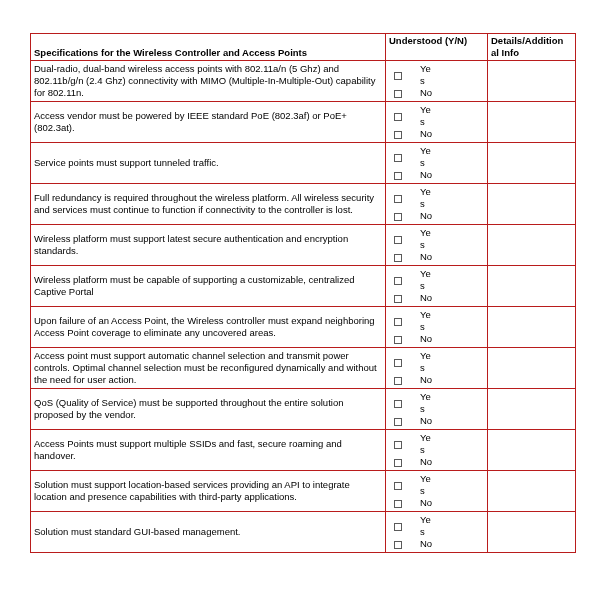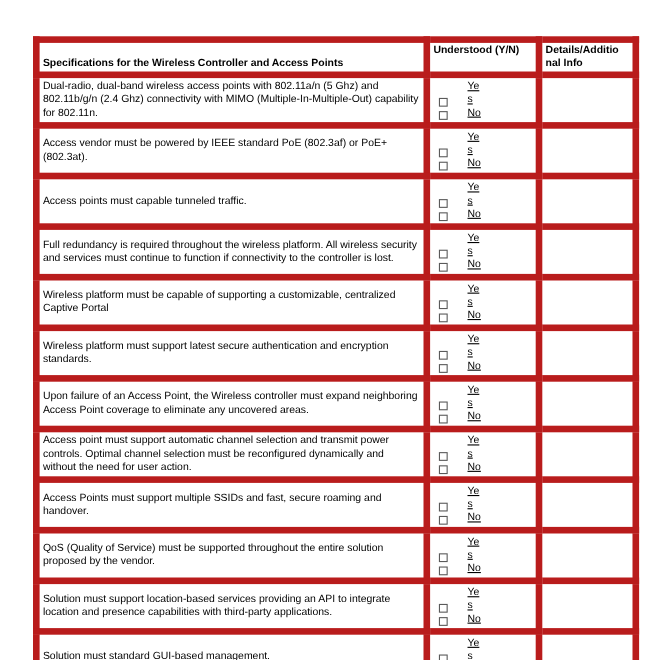--- a/index.html
+++ b/index.html
@@ -18,21 +18,21 @@
   table.spec-table {
     border-collapse: collapse;
     width: 545px;
     table-layout: fixed;
   }
   col.c-spec { width: 355px; }
   col.c-und  { width: 102px; }
   col.c-det  { width: 88px; }
 
   th, td {
-    border: 6px solid #b91c1c;
+    border: 1px solid #b91c1c;
     margin: 0;
   }
   th {
     font-size: 9.5px;
     line-height: 12px;
     font-weight: bold;
     text-align: left;
     padding: 1px 3px 1px 3px;
   }
   th.col-spec { vertical-align: bottom; margin-left: 24px; }
@@ -52,22 +52,21 @@
   td.und-cell {
     vertical-align: top;
     padding: 2px 2px 2px 8px;
   }
   td.det-cell {
     vertical-align: top;
   }
 
   .opt {
     display: flex;
-    align-items: flex-end;
-    text-decoration: underline;
+    align-items: center;
   }
   .checkbox {
     width: 8px;
     height: 8px;
     border: 1px solid #5a5a5a;
     background: #ffffff;
     flex: none;
     margin: 2px 18px 0 0;
   }
   .opt-label {
@@ -120,21 +119,21 @@
       </div>
       <div class="opt">
         <span class="checkbox"></span>
         <span class="opt-label">No</span>
       </div>
     </td>
     <td class="det-cell"></td>
   </tr>
 
   <tr>
-    <td class="spec-cell">Access points must capable tunneled traffic.</td>
+    <td class="spec-cell">Service points must support tunneled traffic.</td>
     <td class="und-cell">
       <div class="opt">
         <span class="checkbox"></span>
         <span class="opt-label">Yes</span>
       </div>
       <div class="opt">
         <span class="checkbox"></span>
         <span class="opt-label">No</span>
       </div>
     </td>
@@ -151,50 +150,50 @@
       <div class="opt">
         <span class="checkbox"></span>
         <span class="opt-label">No</span>
       </div>
     </td>
     <td class="det-cell"></td>
   </tr>
 
 
   <tr>
+    <td class="spec-cell">Wireless platform must support latest secure authentication and encryption standards.</td>
+    <td class="und-cell">
+      <div class="opt">
+        <span class="checkbox"></span>
+        <span class="opt-label">Yes</span>
+      </div>
+      <div class="opt">
+        <span class="checkbox"></span>
+        <span class="opt-label">No</span>
+      </div>
+    </td>
+    <td class="det-cell"></td>
+  </tr>
+
+  <tr>
     <td class="spec-cell">Wireless platform must be capable of supporting a customizable, centralized Captive Portal</td>
     <td class="und-cell">
       <div class="opt">
         <span class="checkbox"></span>
         <span class="opt-label">Yes</span>
       </div>
       <div class="opt">
         <span class="checkbox"></span>
         <span class="opt-label">No</span>
       </div>
     </td>
     <td class="det-cell"></td>
   </tr>
 
   <tr>
-    <td class="spec-cell">Wireless platform must support latest secure authentication and encryption standards.</td>
-    <td class="und-cell">
-      <div class="opt">
-        <span class="checkbox"></span>
-        <span class="opt-label">Yes</span>
-      </div>
-      <div class="opt">
-        <span class="checkbox"></span>
-        <span class="opt-label">No</span>
-      </div>
-    </td>
-    <td class="det-cell"></td>
-  </tr>
-
-  <tr>
     <td class="spec-cell">Upon failure of an Access Point, the Wireless controller must expand neighboring Access Point coverage to eliminate any uncovered areas.</td>
     <td class="und-cell">
       <div class="opt">
         <span class="checkbox"></span>
         <span class="opt-label">Yes</span>
       </div>
       <div class="opt">
         <span class="checkbox"></span>
         <span class="opt-label">No</span>
       </div>
@@ -211,36 +210,36 @@
       </div>
       <div class="opt">
         <span class="checkbox"></span>
         <span class="opt-label">No</span>
       </div>
     </td>
     <td class="det-cell"></td>
   </tr>
 
   <tr>
+    <td class="spec-cell">QoS (Quality of Service) must be supported throughout the entire solution proposed by the vendor.</td>
+    <td class="und-cell">
+      <div class="opt">
+        <span class="checkbox"></span>
+        <span class="opt-label">Yes</span>
+      </div>
+      <div class="opt">
+        <span class="checkbox"></span>
+        <span class="opt-label">No</span>
+      </div>
+    </td>
+    <td class="det-cell"></td>
+  </tr>
+
+  <tr>
     <td class="spec-cell">Access Points must support multiple SSIDs and fast, secure roaming and handover.</td>
-    <td class="und-cell">
-      <div class="opt">
-        <span class="checkbox"></span>
-        <span class="opt-label">Yes</span>
-      </div>
-      <div class="opt">
-        <span class="checkbox"></span>
-        <span class="opt-label">No</span>
-      </div>
-    </td>
-    <td class="det-cell"></td>
-  </tr>
-
-  <tr>
-    <td class="spec-cell">QoS (Quality of Service) must be supported throughout the entire solution proposed by the vendor.</td>
     <td class="und-cell">
       <div class="opt">
         <span class="checkbox"></span>
         <span class="opt-label">Yes</span>
       </div>
       <div class="opt">
         <span class="checkbox"></span>
         <span class="opt-label">No</span>
       </div>
     </td>

